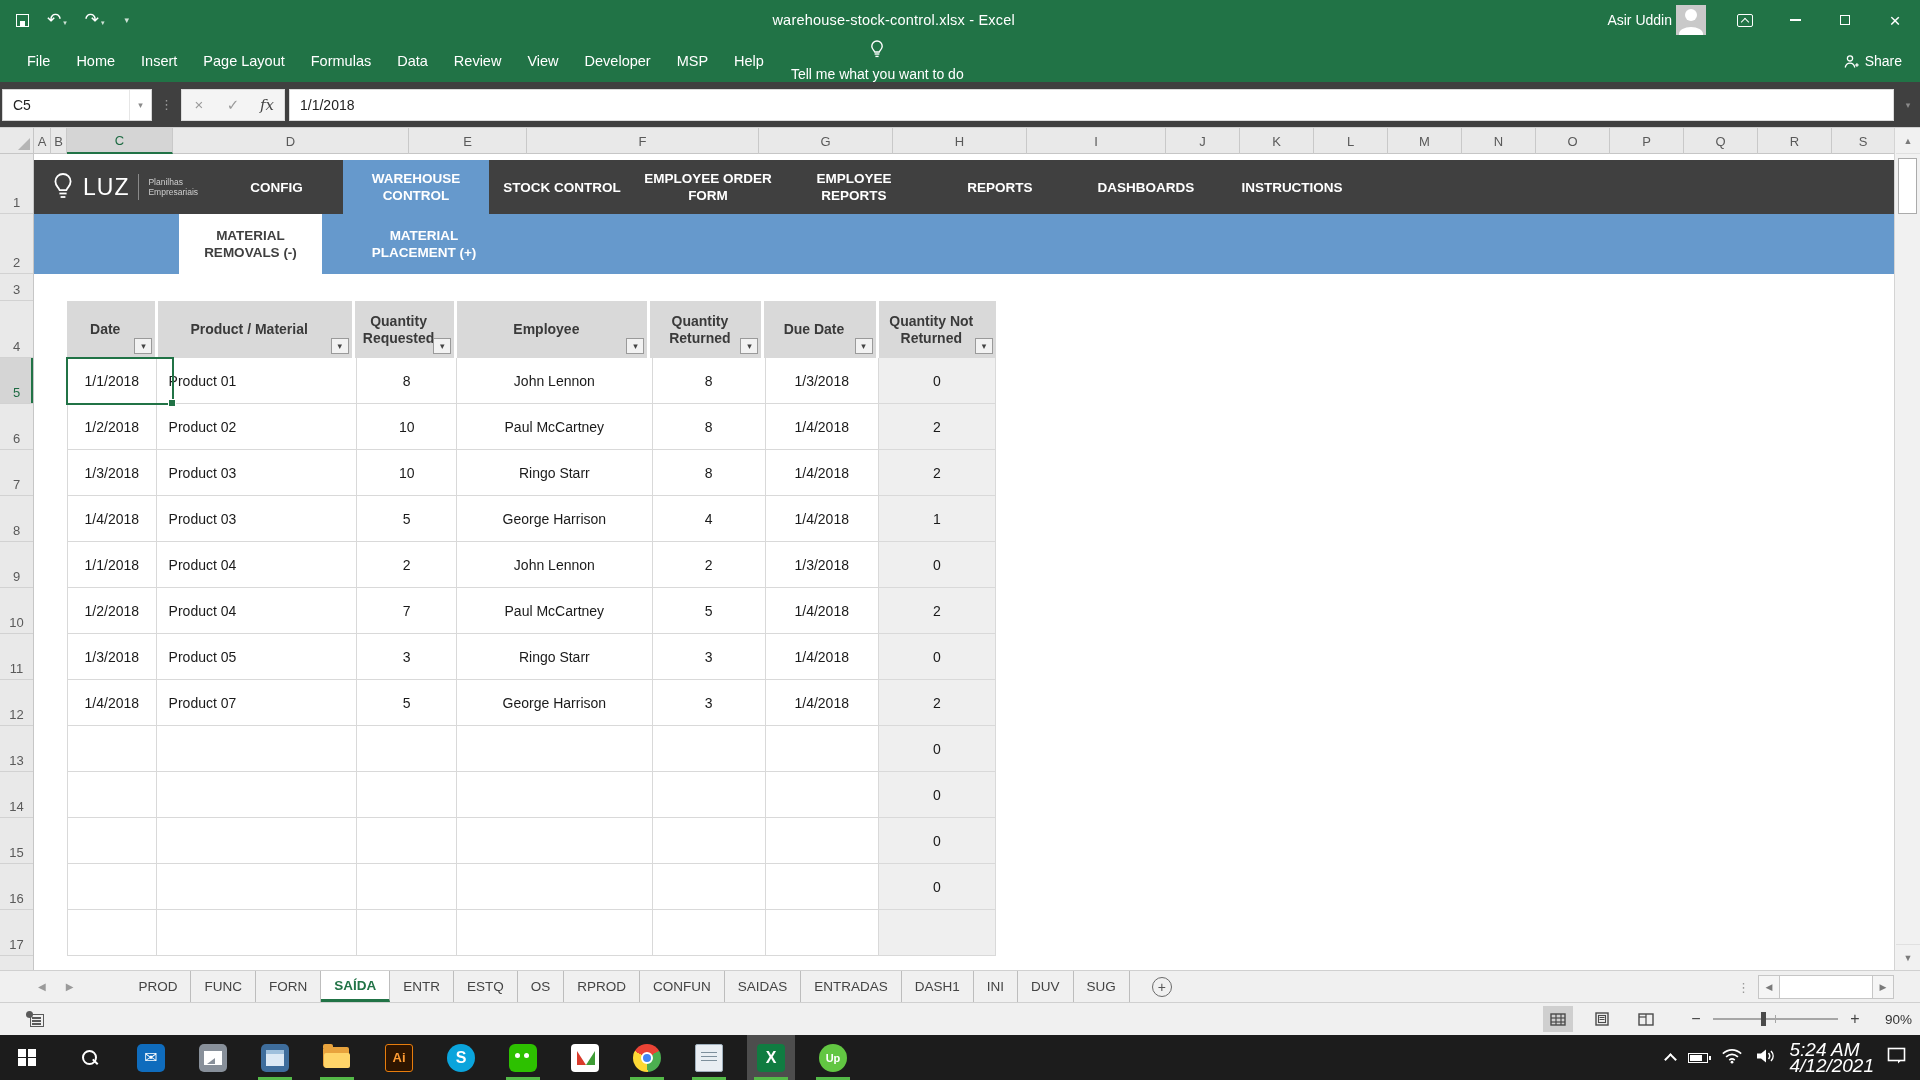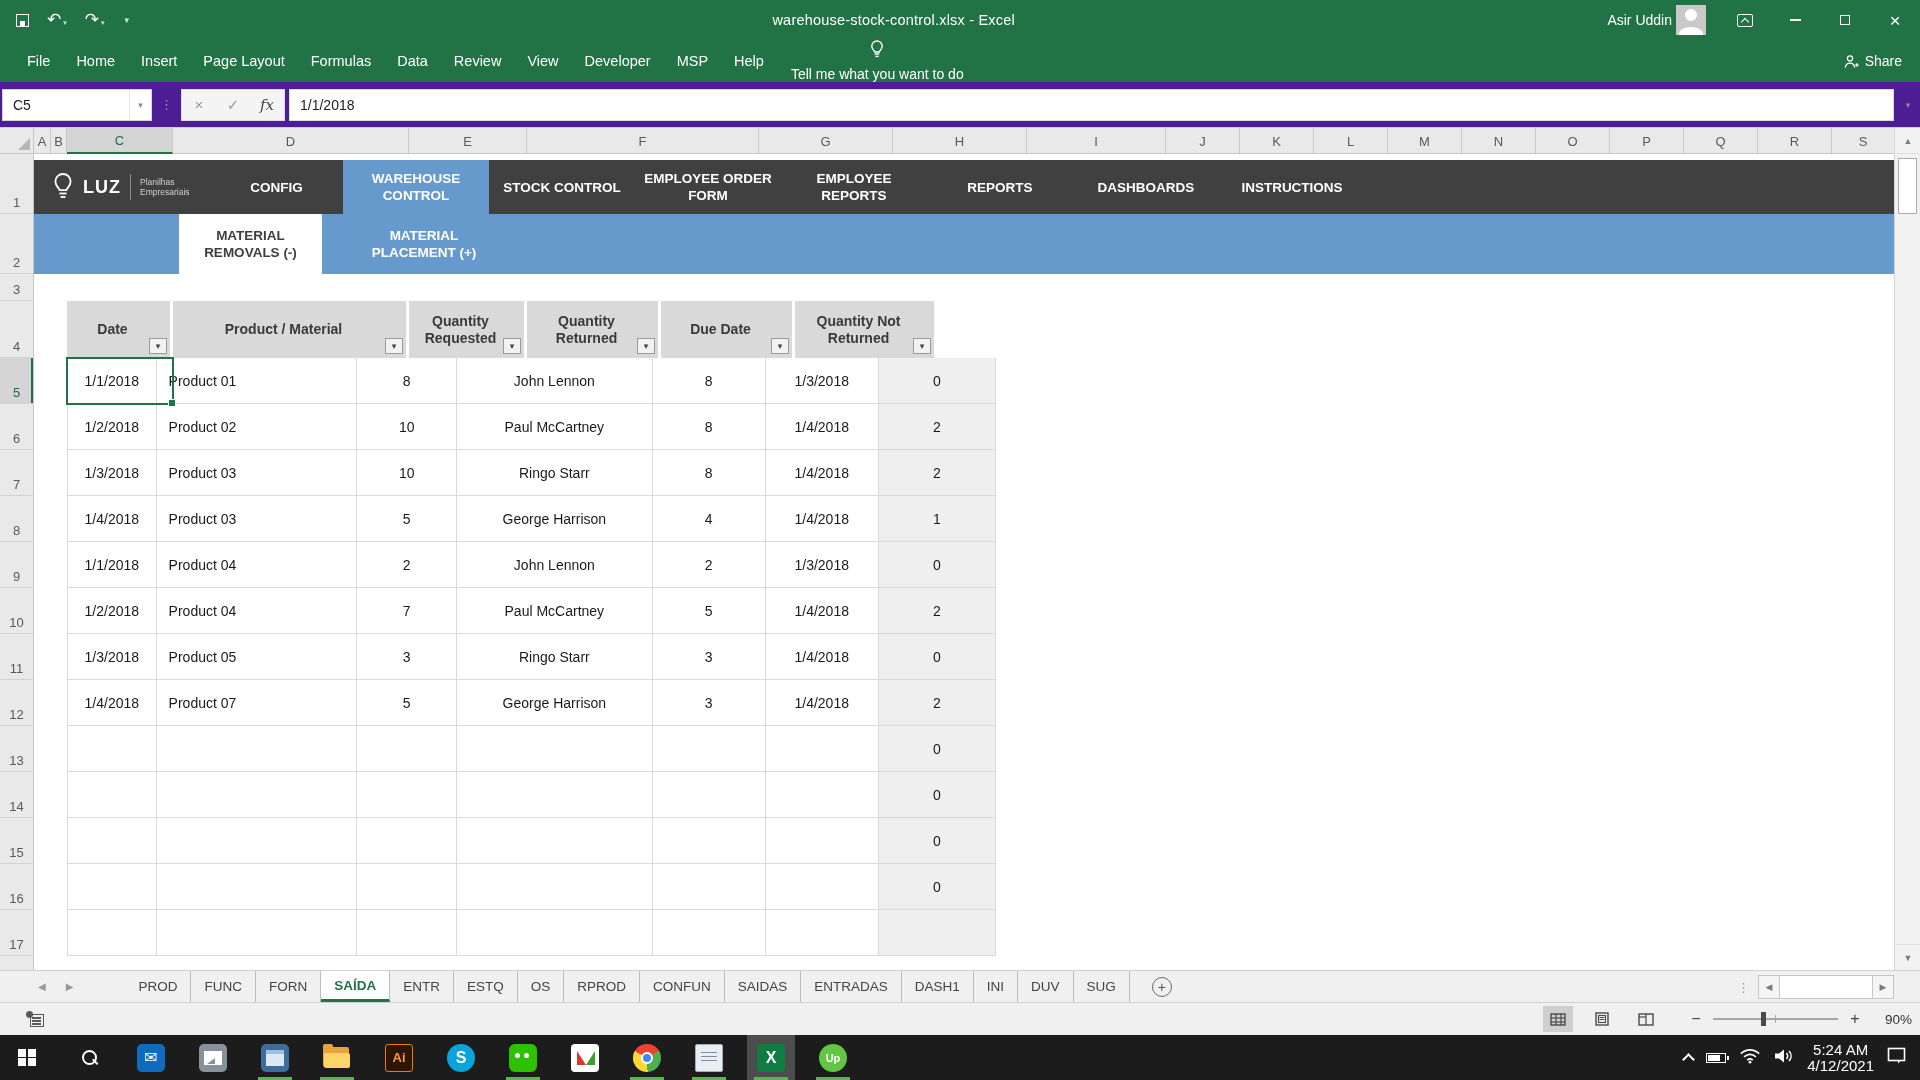--- a/index.html
+++ b/index.html
@@ -31,21 +31,21 @@
 
   
   .menubar{position:absolute;left:0;top:40px;width:1920px;height:42px;background:#217346;
            display:flex;align-items:center;color:#fff;}
   .menu-items{display:flex;align-items:center;padding-left:14px;}
   .menu-item{font-size:14.5px;padding:0 13px;height:42px;display:flex;align-items:center;cursor:default;}
   .tellme{display:flex;align-items:center;gap:8px;margin-left:14px;font-size:14px;flex-direction:column;}
   .share{position:absolute;right:18px;display:flex;align-items:center;gap:6px;font-size:14px;}
 
   
-  .formulabar{position:absolute;left:0;top:82px;width:1920px;height:46px;background:#4c1d95;
+  .formulabar{position:absolute;left:0;top:82px;width:1920px;height:46px;background:#404040;
               border-bottom:1px solid #d0d0d0;display:flex;align-items:center;}
   .namebox{width:150px;height:32px;background:#fff;border:1px solid #d6d6d6;margin-left:2px;
            display:flex;align-items:center;font-size:14px;color:#222;}
   .namebox .nb-text{flex:1;padding-left:10px;}
   .nb-drop{width:22px;height:100%;display:flex;align-items:center;justify-content:center;color:#8a8a8a;font-size:9px;border-left:1px solid #e6e6e6;}
   .fb-handle{color:#9a9a9a;font-size:13px;padding:0 8px;}
   .fb-btns{display:flex;align-items:center;background:#f4f4f4;border:1px solid #dcdcdc;height:32px;}
   .fb-btn{width:34px;height:100%;display:flex;align-items:center;justify-content:center;font-size:15px;color:#9a9a9a;}
   .fb-fx{font-family:"DejaVu Serif","Liberation Serif",serif;font-style:italic;color:#444;font-size:15px;}
   .formula-field{flex:1;height:32px;background:#fff;border:1px solid #dcdcdc;margin-left:4px;margin-right:2px;
@@ -75,21 +75,21 @@
   .row-num.selected{background:#d5d5d5;color:#1e6b43;box-shadow:inset -2px 0 0 #217346;}
   .row-num:nth-child(1){height:60px;}.row-num:nth-child(2){height:60px;}
   .row-num:nth-child(3){height:27px;}.row-num:nth-child(4){height:57px;}
   .row-num:nth-child(n+5){height:46px;}
   .canvas{position:absolute;left:34px;top:26px;right:26px;bottom:0;background:#fff;overflow:hidden;}
 
   
   .band-dark{position:absolute;left:0;top:6px;width:1860px;height:54px;background:#404040;
              display:flex;align-items:center;color:#fff;}
   .brand{display:flex;align-items:center;gap:9px;margin-left:18px;width:150px;flex:none;}
-  .brand-name{font-size:18px;font-weight:700;letter-spacing:1px;}
+  .brand-name{font-size:23px;font-weight:400;letter-spacing:1px;}
   .brand-div{width:1px;height:26px;background:#8a8a8a;}
   .brand-tag{font-size:8.5px;line-height:10px;color:#cfcfcf;}
   .nav-items{display:flex;height:100%;margin-left:8px;}
   .nav-item{width:146px;height:100%;display:flex;align-items:center;justify-content:center;text-align:center;
             font-size:13.5px;font-weight:bold;line-height:17px;color:#fff;padding:0 8px;}
   .nav-item:first-child{width:133px;}
   .nav-item.active{background:#6699cc;}
   .band-blue{position:absolute;left:0;top:60px;width:1860px;height:60px;background:#6699cc;}
   .subtab{position:absolute;top:0;height:60px;display:flex;align-items:center;justify-content:center;
           text-align:center;font-size:13.5px;font-weight:bold;line-height:17px;color:#fff;padding:0 10px;}
@@ -188,21 +188,21 @@
   .ic-chrome::after{content:'';position:absolute;inset:8px;background:#4285f4;border:2.5px solid #fff;border-radius:50%;}
   .ic-notepad{background:#e9eef3;border:1px solid #9fb0bd;position:relative;border-radius:2px;}
   .ic-notepad::after{content:'';position:absolute;left:5px;top:7px;width:16px;height:1.5px;background:#7d8f9c;box-shadow:0 4px 0 #7d8f9c,0 8px 0 #7d8f9c;}
   .ic-excel{background:#107c41;border-radius:4px;color:#fff;font-weight:bold;font-size:16px;}
   .ic-upwork{background:#62c642;border-radius:50%;color:#fff;font-weight:bold;font-size:11px;}
   .tray{position:absolute;right:0;top:0;height:45px;display:flex;align-items:center;gap:13px;padding-right:14px;color:#fff;}
   .chev-up{width:9px;height:9px;border-left:2px solid #fff;border-top:2px solid #fff;transform:rotate(45deg);margin-top:4px;}
   .battery-ic{position:relative;width:20px;height:10px;border:1.5px solid #fff;}
   .battery-ic::before{content:'';position:absolute;right:-4px;top:2px;width:2px;height:4px;background:#fff;}
   .battery-ic::after{content:'';position:absolute;left:1px;top:1px;bottom:1px;width:12px;background:#fff;}
-  .tray-time{text-align:center;font-size:15px;line-height:16px;}
+  .tray-time{text-align:left;font-size:19px;line-height:16px;font-style:italic;}
 
   .tellme-bulb,.share-person{display:inline-flex;}
 </style>
 </head>
 <body>
 
 <div class="screen">
 
   <div class="titlebar">
     <div class="qat">
@@ -362,20 +362,24 @@
           <div class="th c-date">
               <span>Date</span>
               <span class="filter-btn"></span>
             </div>
           <div class="th c-product">
               <span>Product / Material</span>
               <span class="filter-btn"></span>
             </div>
           <div class="th c-qreq">
               <span>Quantity Requested</span>
+              <span class="filter-btn"></span>
+            </div>
+          <div class="th c-emp">
+              <span>Employee</span>
               <span class="filter-btn"></span>
             </div>
           <div class="th c-qret">
               <span>Quantity Returned</span>
               <span class="filter-btn"></span>
             </div>
           <div class="th c-due">
               <span>Due Date</span>
               <span class="filter-btn"></span>
             </div>

